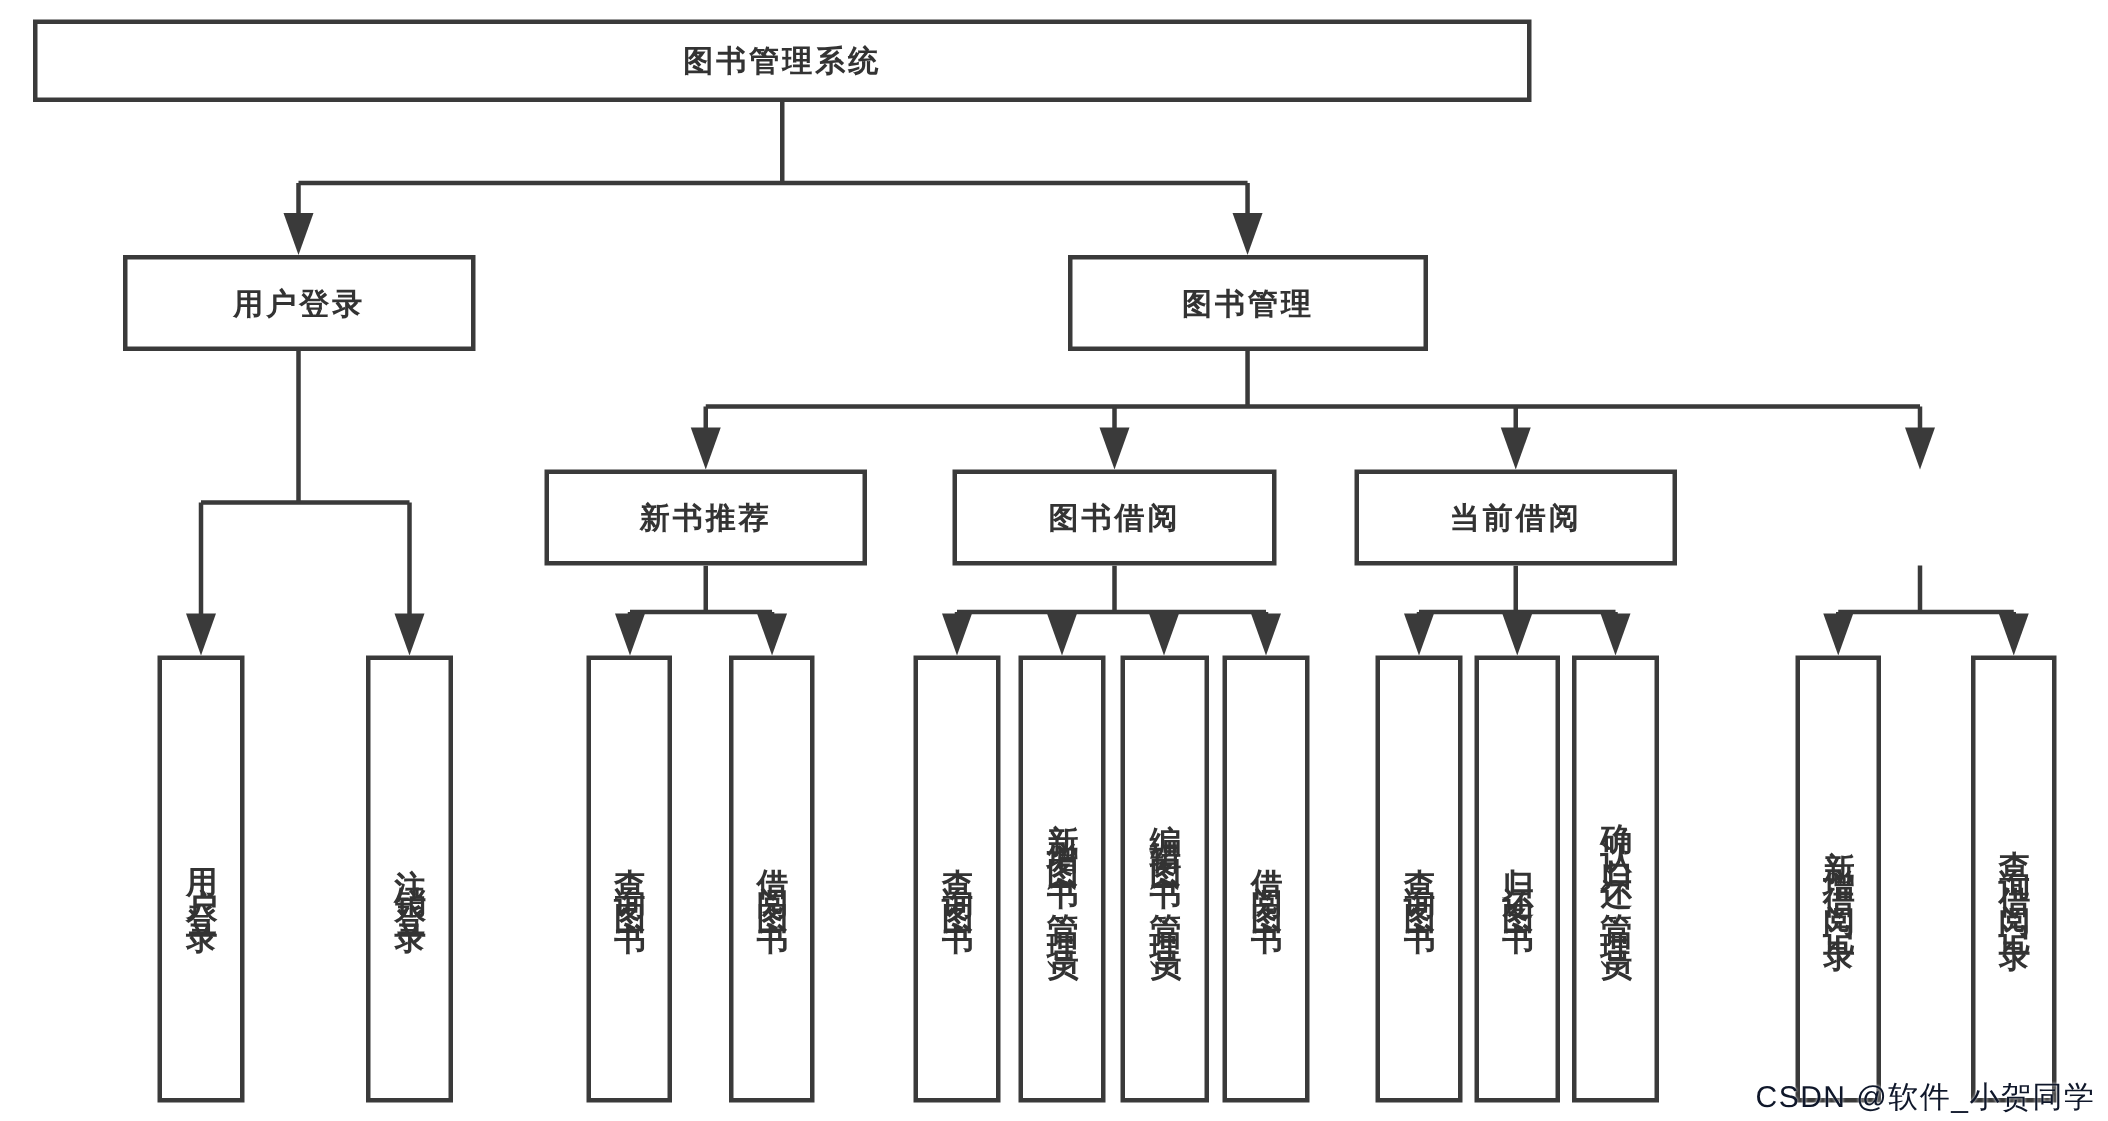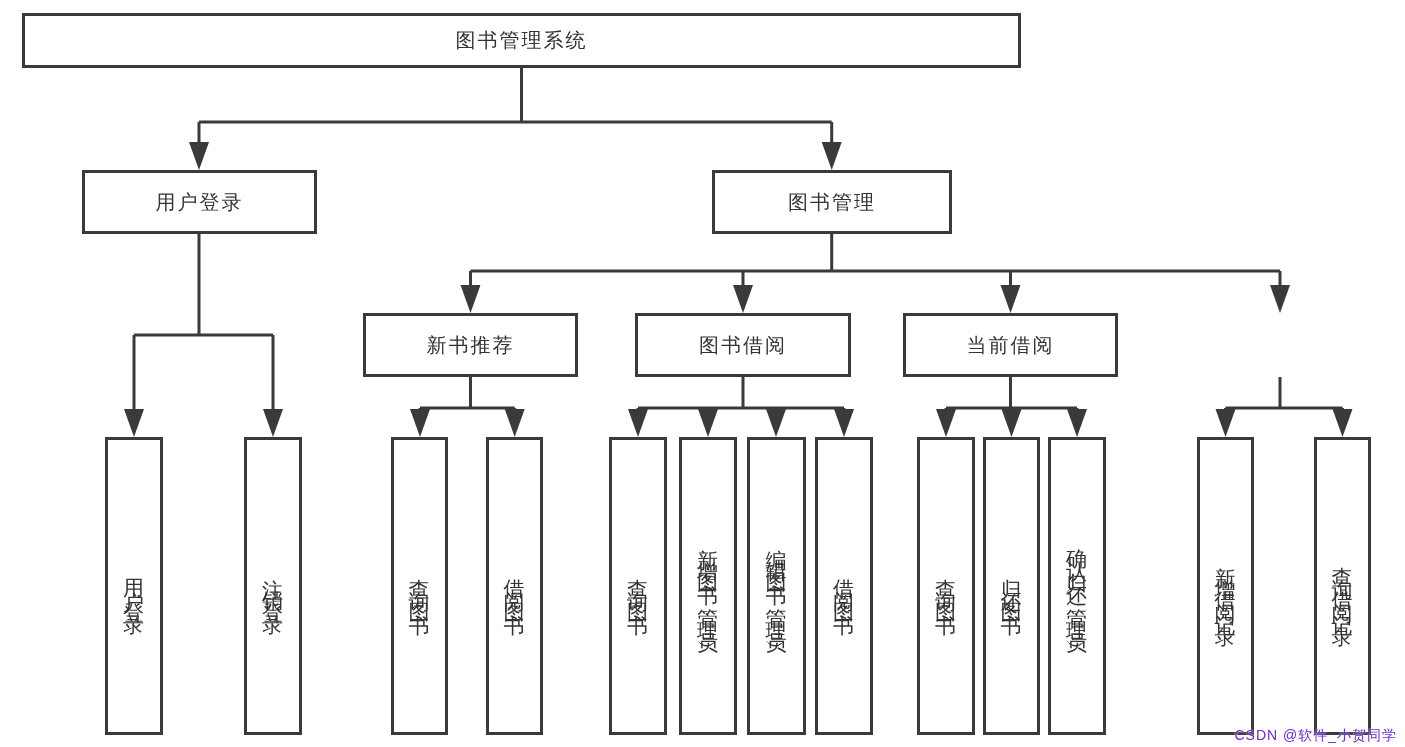--- a/index.html
+++ b/index.html
@@ -14,40 +14,41 @@
   .node{
     position:absolute;
     box-sizing:border-box;
     border:3px solid #3a3a3a;
     background:#ffffff;
     display:flex;
     align-items:center;
     justify-content:center;
     color:#333333;
     z-index:1;
+    font-weight:bold;
   }
   .node .lbl{
     font-size:20px;
     letter-spacing:2px;
     white-space:nowrap;
   }
   .leaf .lbl{
     writing-mode:vertical-rl;
     text-orientation:mixed;
     font-size:21px;
     letter-spacing:12px;
     line-height:1;
     white-space:normal;
   }
   .watermark{
     position:absolute;
     right:8px;
     bottom:2px;
-    font-size:14px;
-    color:#6d28d9;
+    font-size:20px;
+    color:#0f172a;
     text-shadow:0 0 2px #ffffff;
     z-index:2;
     letter-spacing:1px;
   }
 </style>
 </head>
 <body>
 
 <div class="canvas">
 

